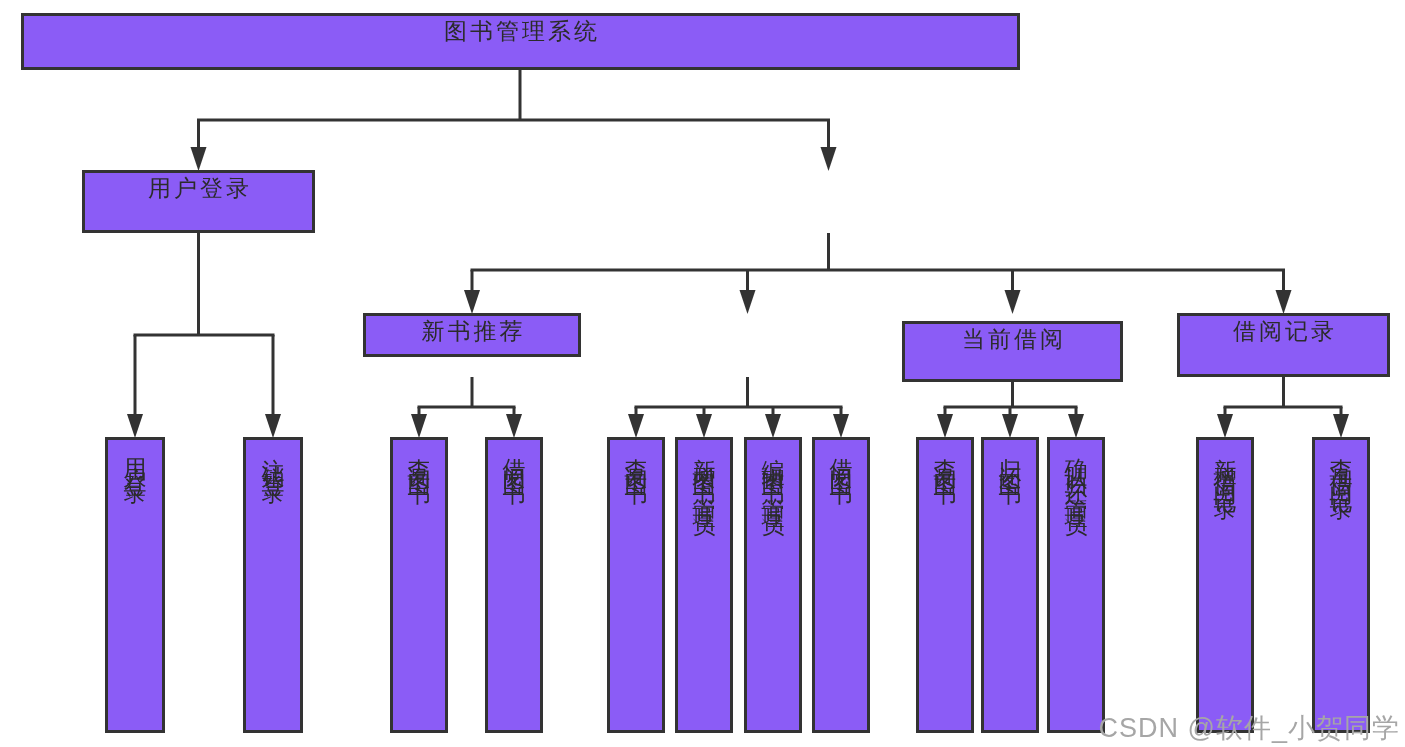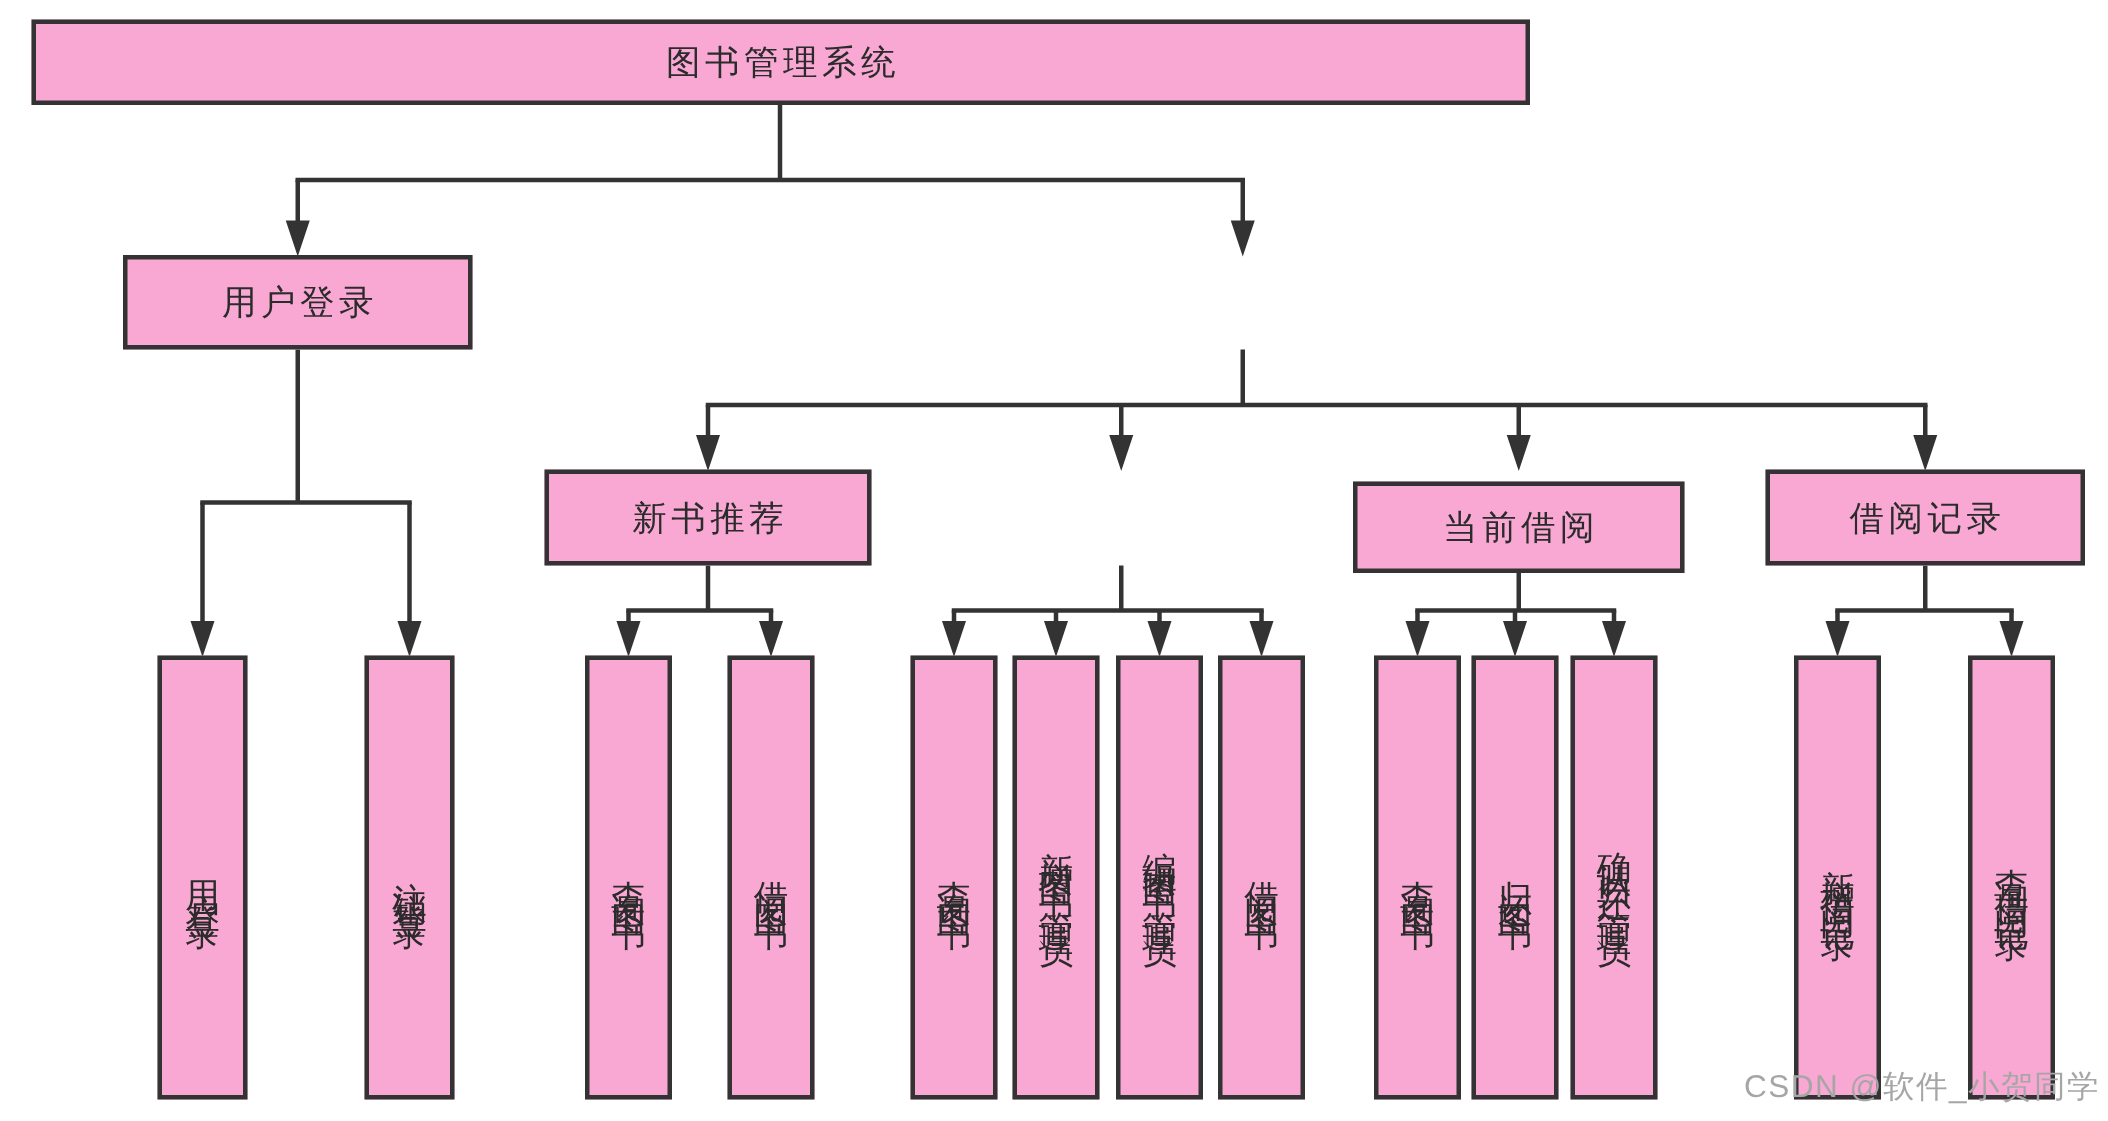--- a/index.html
+++ b/index.html
@@ -6,42 +6,42 @@
   #canvas{
     position:relative;
     width:1405px;height:747px;
     background:var(--bg,#ffffff);
     overflow:hidden;
     font-family:"Liberation Sans","DejaVu Sans",sans-serif;
   }
   #wires{position:absolute;left:0;top:0;z-index:1;}
   .node{
     position:absolute;z-index:2;
-    background:#f9a8d4;
+    background:#8b5cf6;
     border:3px solid var(--line,#333333);
     box-sizing:border-box;
-    display:flex;align-items:center;justify-content:center;
+    display:flex;align-items:flex-start;justify-content:center;
     color:var(--text,#2b2b2b);
   }
   .node .label{
     font-size:23px;
     letter-spacing:3px;
     white-space:nowrap;
     text-indent:3px; 
   }
   .node.vertical .label{
     writing-mode:vertical-rl;
     letter-spacing:8px;
     text-indent:0;
     line-height:1;
   }
   #watermark{
     position:absolute;z-index:3;
     right:5px;top:710px;
-    font-size:21px;
+    font-size:27px;
     letter-spacing:1px;
     color:var(--wm,#a6a6a6);
     white-space:nowrap;
   }
 </style>
 </head>
 <body>
 
 <div id="canvas">
   <svg id="wires" width="1405" height="747">
@@ -104,21 +104,21 @@
     </div>
     <div class="node" style="left: 82px; top: 170px; width: 233px; height: 63px;">
       <span class="label">用户登录</span>
     </div>
     <div class="node vertical" style="left: 105px; top: 437px; width: 60px; height: 296px;">
       <span class="label">用户登录</span>
     </div>
     <div class="node vertical" style="left: 243px; top: 437px; width: 60px; height: 296px;">
       <span class="label">注销登录</span>
     </div>
-    <div class="node" style="left: 363px; top: 313px; width: 218px; height: 64px;">
+    <div class="node" style="left: 363px; top: 313px; width: 218px; height: 44px;">
       <span class="label">新书推荐</span>
     </div>
     <div class="node vertical" style="left: 390px; top: 437px; width: 58px; height: 296px;">
       <span class="label">查询图书</span>
     </div>
     <div class="node vertical" style="left: 485px; top: 437px; width: 58px; height: 296px;">
       <span class="label">借阅图书</span>
     </div>
     <div class="node vertical" style="left: 607px; top: 437px; width: 58px; height: 296px;">
       <span class="label">查询图书</span>

